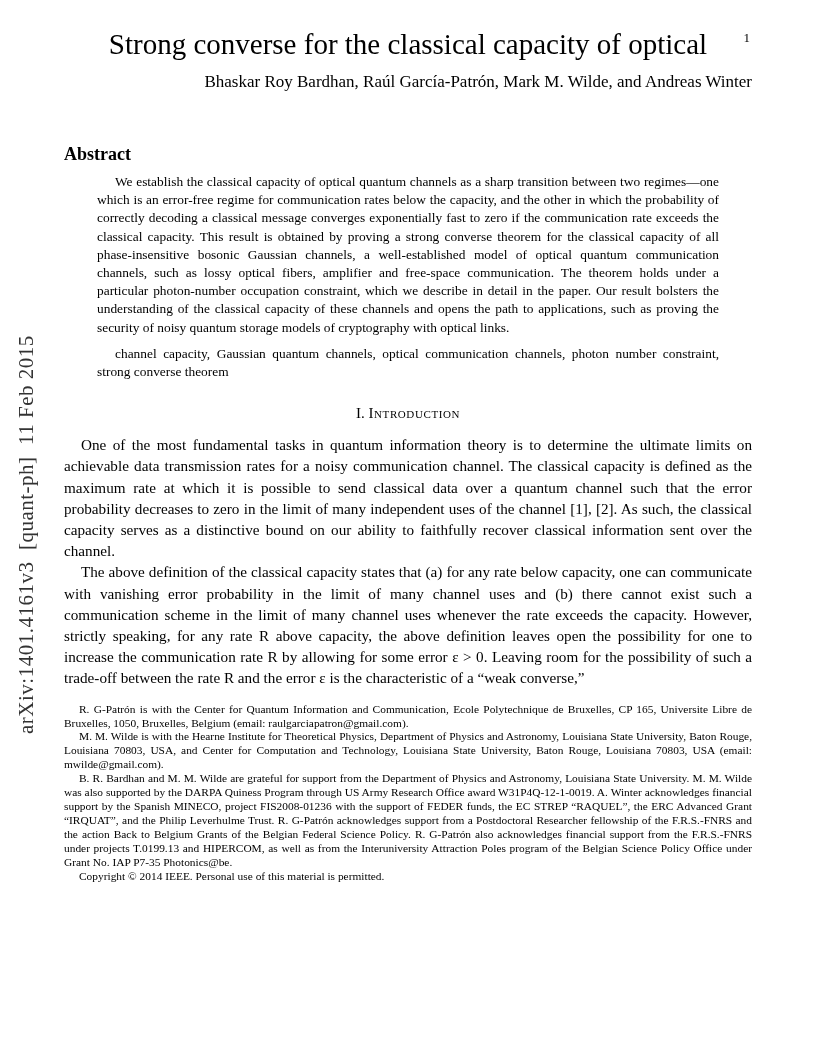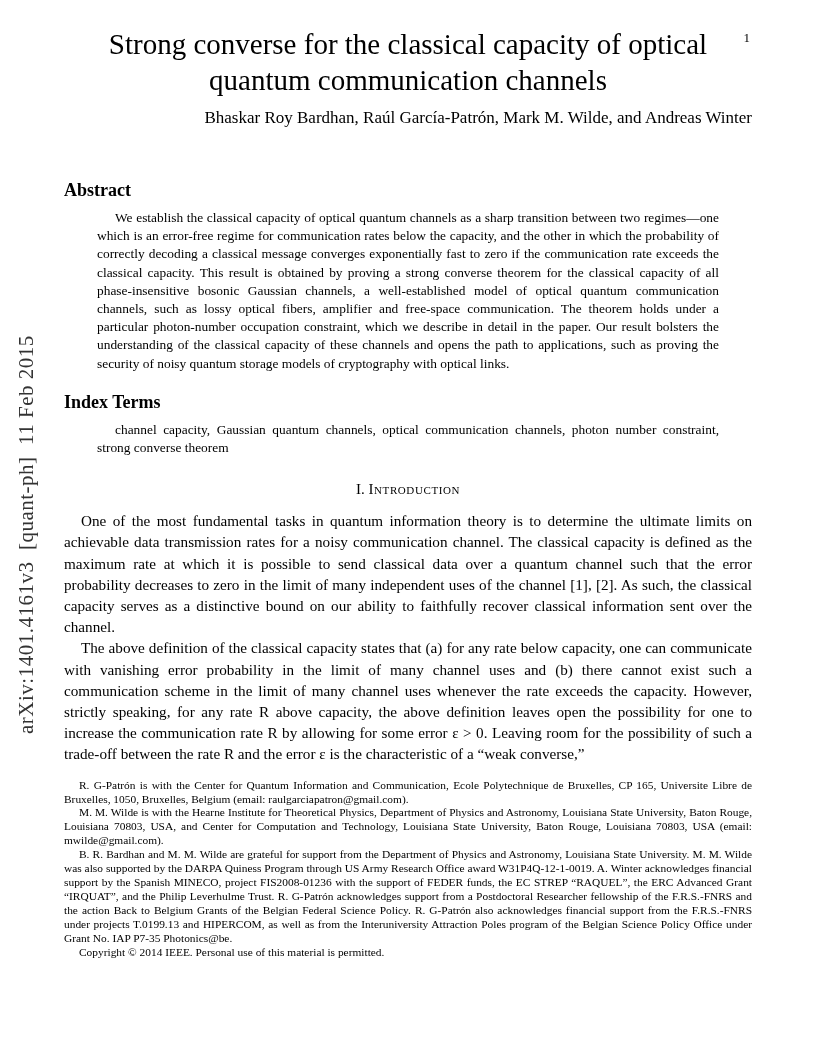--- a/index.html
+++ b/index.html
@@ -89,29 +89,27 @@
 <div class="sheet">
 
   <div class="page-number">1</div>
 
   <div class="arxiv-banner">arXiv:1401.4161v3  [quant-ph]  11 Feb 2015</div>
 
   <div class="content">
 
     <div class="title">
       <div>Strong converse for the classical capacity of optical</div>
-      <div>quantum communication channels</div>
     </div>
 
     <div class="authors">Bhaskar Roy Bardhan, Raúl García-Patrón, Mark M. Wilde, and Andreas Winter</div>
 
     <div class="abstract-heading">Abstract</div>
     <p class="abstract-text">We establish the classical capacity of optical quantum channels as a sharp transition between two regimes—one which is an error-free regime for communication rates below the capacity, and the other in which the probability of correctly decoding a classical message converges exponentially fast to zero if the communication rate exceeds the classical capacity. This result is obtained by proving a strong converse theorem for the classical capacity of all phase-insensitive bosonic Gaussian channels, a well-established model of optical quantum communication channels, such as lossy optical fibers, amplifier and free-space communication. The theorem holds under a particular photon-number occupation constraint, which we describe in detail in the paper. Our result bolsters the understanding of the classical capacity of these channels and opens the path to applications, such as proving the security of noisy quantum storage models of cryptography with optical links.</p>
 
-    <div class="index-heading">Index Terms</div>
     <p class="index-text">channel capacity, Gaussian quantum channels, optical communication channels, photon number constraint, strong converse theorem</p>
 
     <div class="section-heading">
       <span>I.</span>
       <span class="sc">Introduction</span>
     </div>
 
     <div class="body-text">
       <p>One of the most fundamental tasks in quantum information theory is to determine the ultimate limits on achievable data transmission rates for a noisy communication channel. The classical capacity is defined as the maximum rate at which it is possible to send classical data over a quantum channel such that the error probability decreases to zero in the limit of many independent uses of the channel [1], [2]. As such, the classical capacity serves as a distinctive bound on our ability to faithfully recover classical information sent over the channel.</p>
       <p>The above definition of the classical capacity states that (a) for any rate below capacity, one can communicate with vanishing error probability in the limit of many channel uses and (b) there cannot exist such a communication scheme in the limit of many channel uses whenever the rate exceeds the capacity. However, strictly speaking, for any rate R above capacity, the above definition leaves open the possibility for one to increase the communication rate R by allowing for some error ε &gt; 0. Leaving room for the possibility of such a trade-off between the rate R and the error ε is the characteristic of a “weak converse,”</p>

